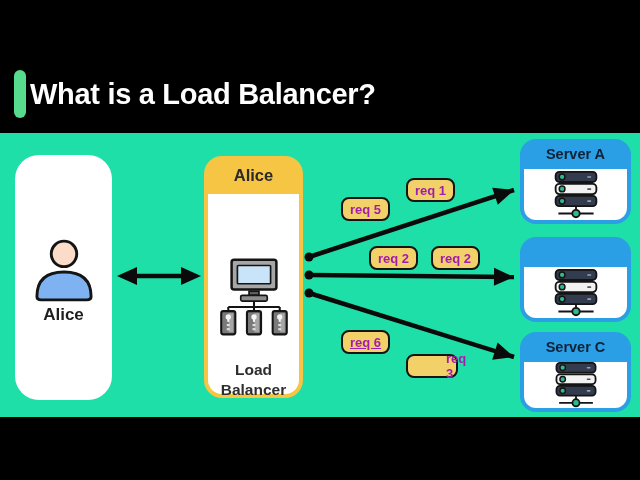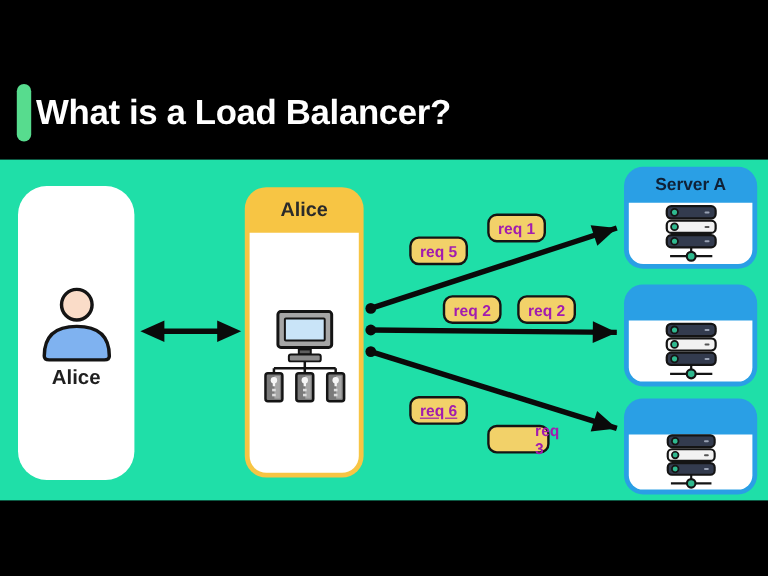--- a/index.html
+++ b/index.html
@@ -155,20 +155,21 @@
         </g>
         <g>
           <rect x="64.5" y="64" width="17" height="28" rx="2.5" fill="#7A7A7A" stroke="#141414" stroke-width="2.5"></rect>
           <rect x="73.5" y="66.5" width="5.5" height="23" fill="#A6A6A6"></rect>
           <circle cx="73" cy="71" r="3.2" fill="#F5F5F5"></circle>
           <rect x="71.8" y="73.5" width="2.4" height="3.5" fill="#F5F5F5"></rect>
           <rect x="71.2" y="79.5" width="3.6" height="2.6" fill="#DFDFDF"></rect>
           <rect x="71.2" y="84.5" width="3.6" height="2.6" fill="#DFDFDF"></rect>
         </g>
       </svg>
+      <div class="lb-label">Load Balancer</div>
     </div>
   </div>
 
   <div class="server-card server-a">
     <div class="server-header">Server A</div>
     <div class="server-body">
       <svg width="56" height="50" viewBox="0 0 60 54">
         <rect x="8" y="2" width="44" height="11" rx="4" fill="#333B4E" stroke="#141414" stroke-width="2"></rect>
         <rect x="8" y="15" width="44" height="11" rx="4" fill="#F2F2F2" stroke="#141414" stroke-width="2"></rect>
         <rect x="8" y="28" width="44" height="11" rx="4" fill="#333B4E" stroke="#141414" stroke-width="2"></rect>
@@ -198,20 +199,21 @@
         <rect x="42" y="19.7" width="4.5" height="1.8" rx="0.9" fill="#555555"></rect>
         <rect x="42" y="32.7" width="4.5" height="1.8" rx="0.9" fill="#9AA3B5"></rect>
         <line x1="30" y1="39" x2="30" y2="47" stroke="#141414" stroke-width="2"></line>
         <line x1="11" y1="47" x2="49" y2="47" stroke="#141414" stroke-width="2"></line>
         <circle cx="30" cy="47" r="4" fill="#2FB98F" stroke="#141414" stroke-width="2"></circle>
       </svg>
     </div>
   </div>
 
   <div class="server-card server-c">
+    <div class="server-header">Server C</div>
     <div class="server-body">
       <svg width="56" height="48" viewBox="0 0 60 54">
         <rect x="8" y="2" width="44" height="11" rx="4" fill="#333B4E" stroke="#141414" stroke-width="2"></rect>
         <rect x="8" y="15" width="44" height="11" rx="4" fill="#F2F2F2" stroke="#141414" stroke-width="2"></rect>
         <rect x="8" y="28" width="44" height="11" rx="4" fill="#333B4E" stroke="#141414" stroke-width="2"></rect>
         <circle cx="15" cy="7.5" r="3.1" fill="#2FB98F" stroke="#141414" stroke-width="1.6"></circle>
         <circle cx="15" cy="20.5" r="3.1" fill="#2FB98F" stroke="#141414" stroke-width="1.6"></circle>
         <circle cx="15" cy="33.5" r="3.1" fill="#2FB98F" stroke="#141414" stroke-width="1.6"></circle>
         <rect x="42" y="6.7" width="4.5" height="1.8" rx="0.9" fill="#9AA3B5"></rect>
         <rect x="42" y="19.7" width="4.5" height="1.8" rx="0.9" fill="#555555"></rect>

